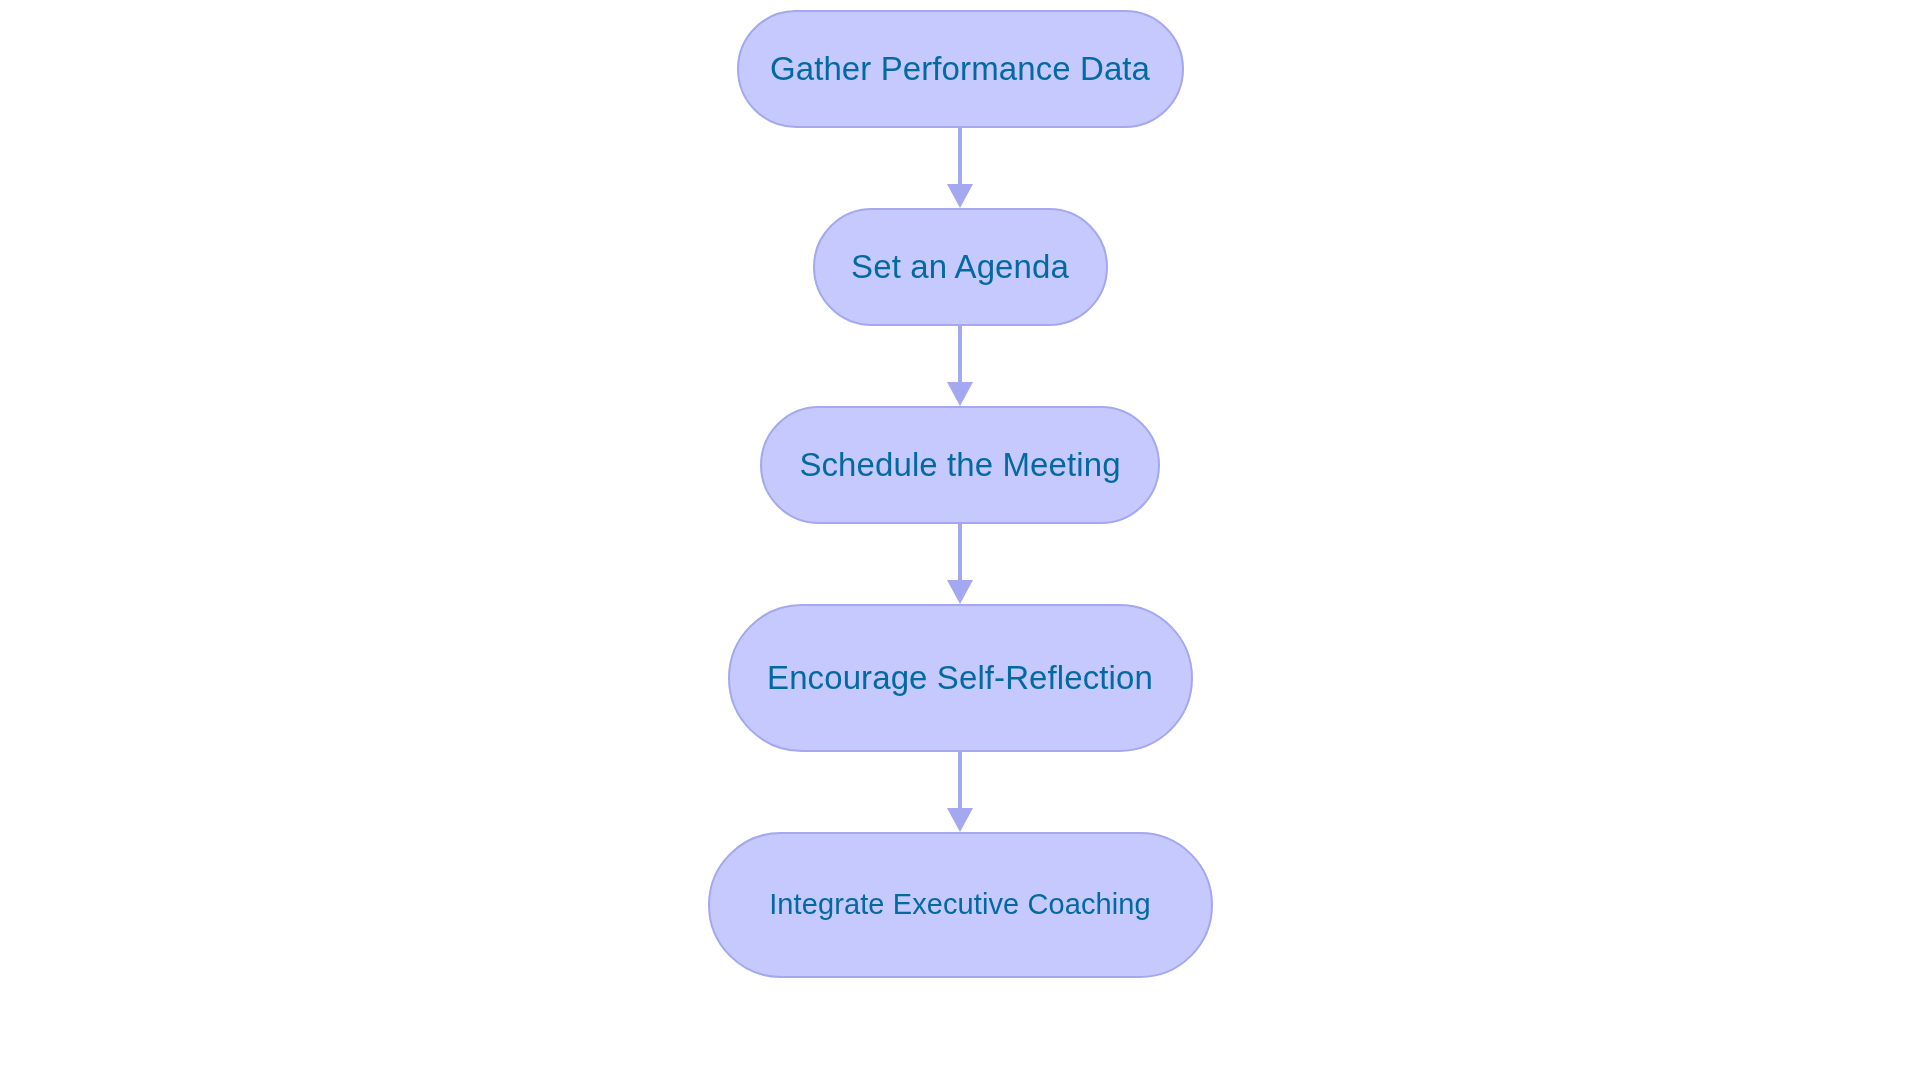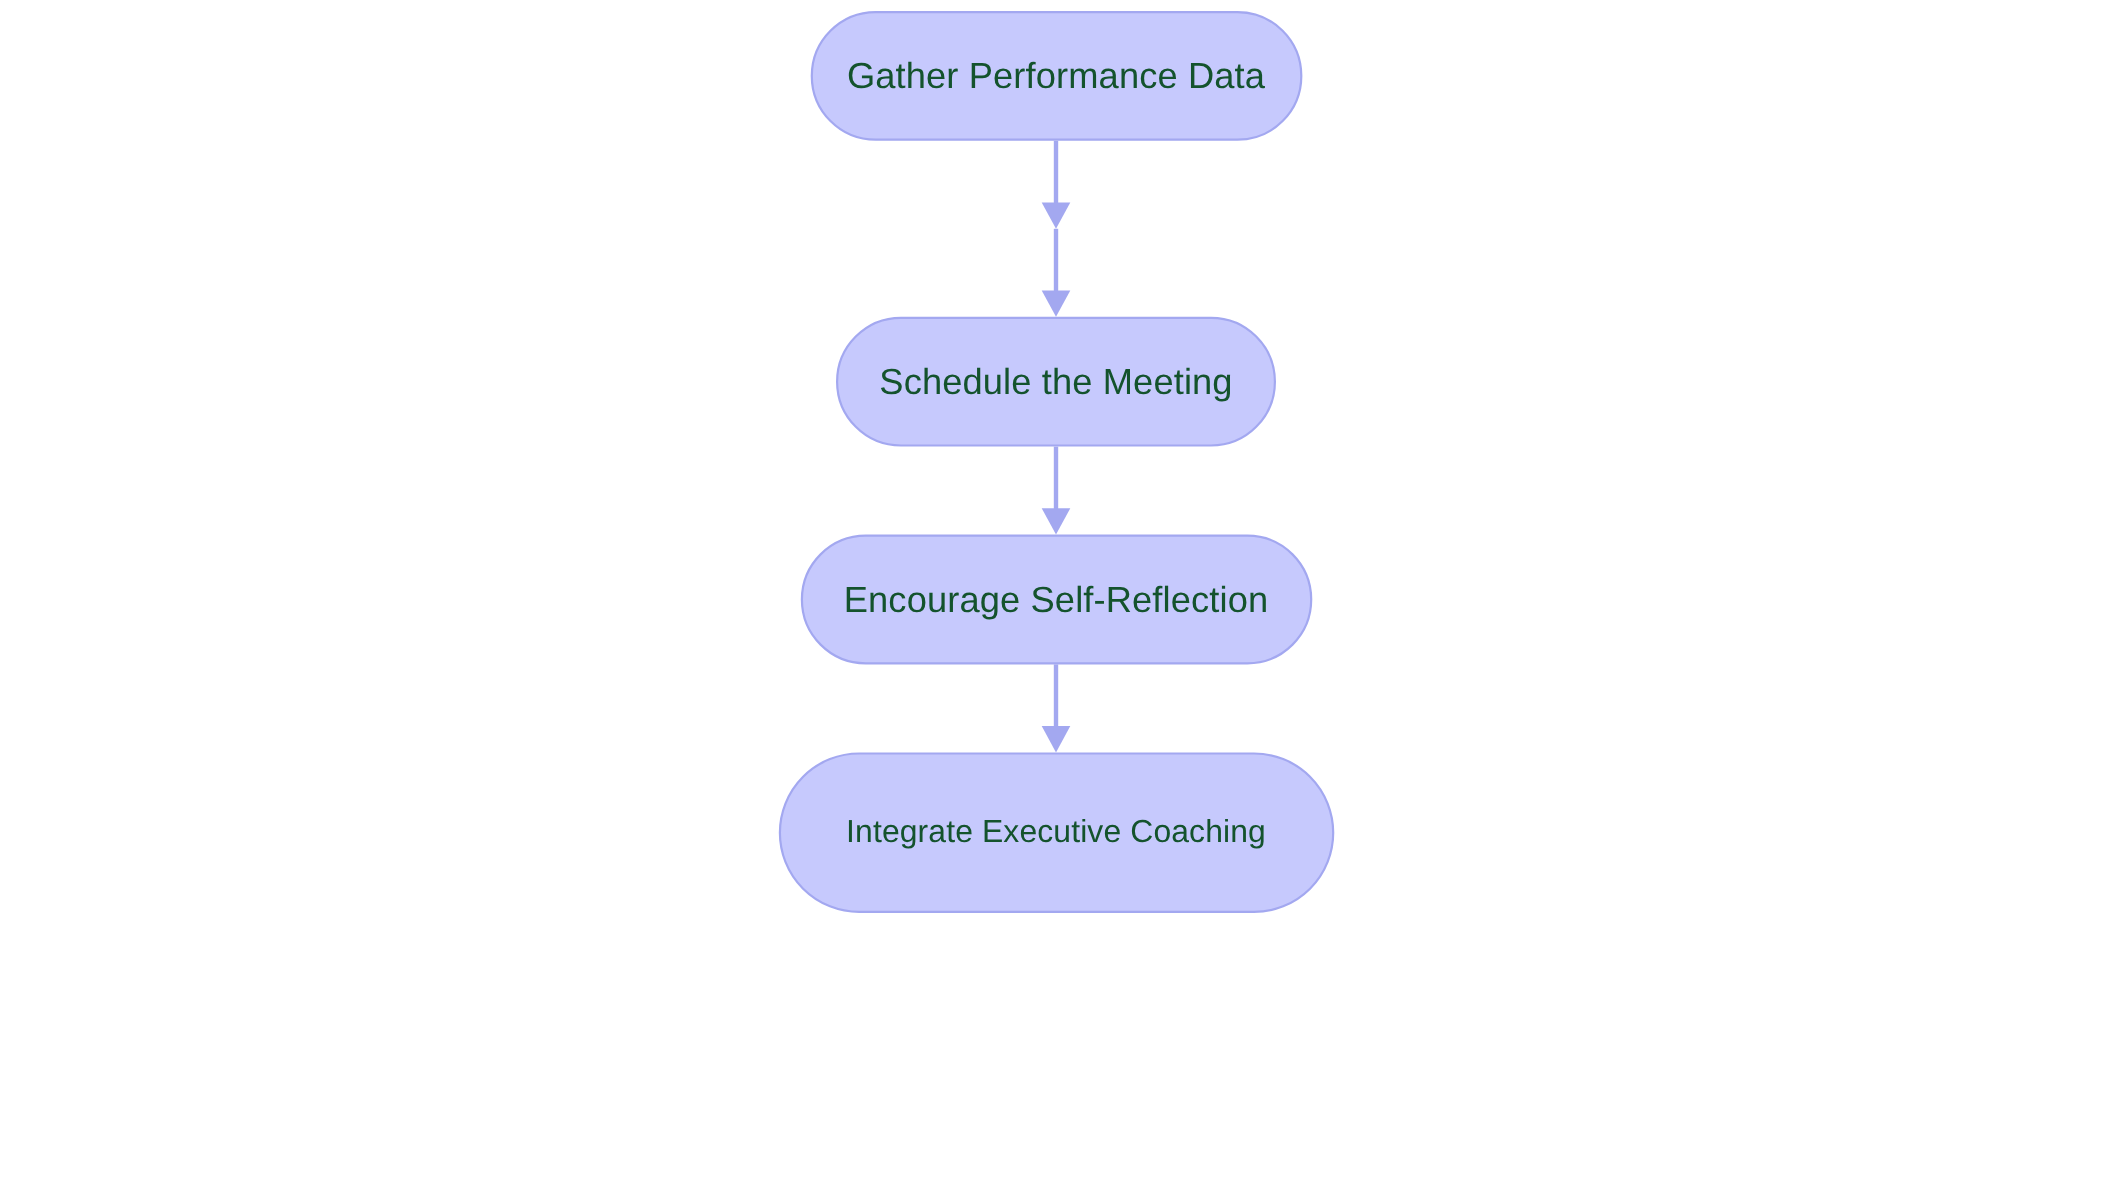--- a/index.html
+++ b/index.html
@@ -35,39 +35,39 @@
   }
 
   .node {
     box-sizing: border-box;
     display: flex;
     align-items: center;
     justify-content: center;
     background: #c6c9fd;
     border: 2px solid #a3a8f0;
     border-radius: 999px;
-    color: #14532d;
+    color: #0369a1;
     font-family: "Liberation Sans", sans-serif;
     font-weight: 400;
     letter-spacing: 0.1px;
     white-space: nowrap;
     flex: 0 0 auto;
   }
 
   .node-label {
     display: block;
     line-height: 1;
     padding-bottom: 2px;
   }
 
   
   .node-0 { width: 447px; height: 118px; font-size: 33px; }
   .node-1 { width: 295px; height: 118px; font-size: 33px; }
   .node-2 { width: 400px; height: 118px; font-size: 33px; align-items: center; }
-  .node-3 { width: 465px; height: 118px; font-size: 33px; }
+  .node-3 { width: 465px; height: 148px; font-size: 33px; }
   .node-4 { width: 505px; height: 146px; font-size: 29px; }
 
   
   .connector {
     position: relative;
     width: 40px;
     height: 80px;
     flex: 0 0 auto;
   }
   .connector-shaft {
@@ -103,20 +103,23 @@
 
     <div class="node node-0">
       <span class="node-label">Gather Performance Data</span>
     </div>
 
     <div class="connector">
       <div class="connector-shaft"></div>
       <div class="connector-head"></div>
     </div>
 
+    <div class="node node-1">
+      <span class="node-label">Set an Agenda</span>
+    </div>
 
     <div class="connector">
       <div class="connector-shaft"></div>
       <div class="connector-head"></div>
     </div>
 
     <div class="node node-2">
       <span class="node-label">Schedule the Meeting</span>
     </div>
 

